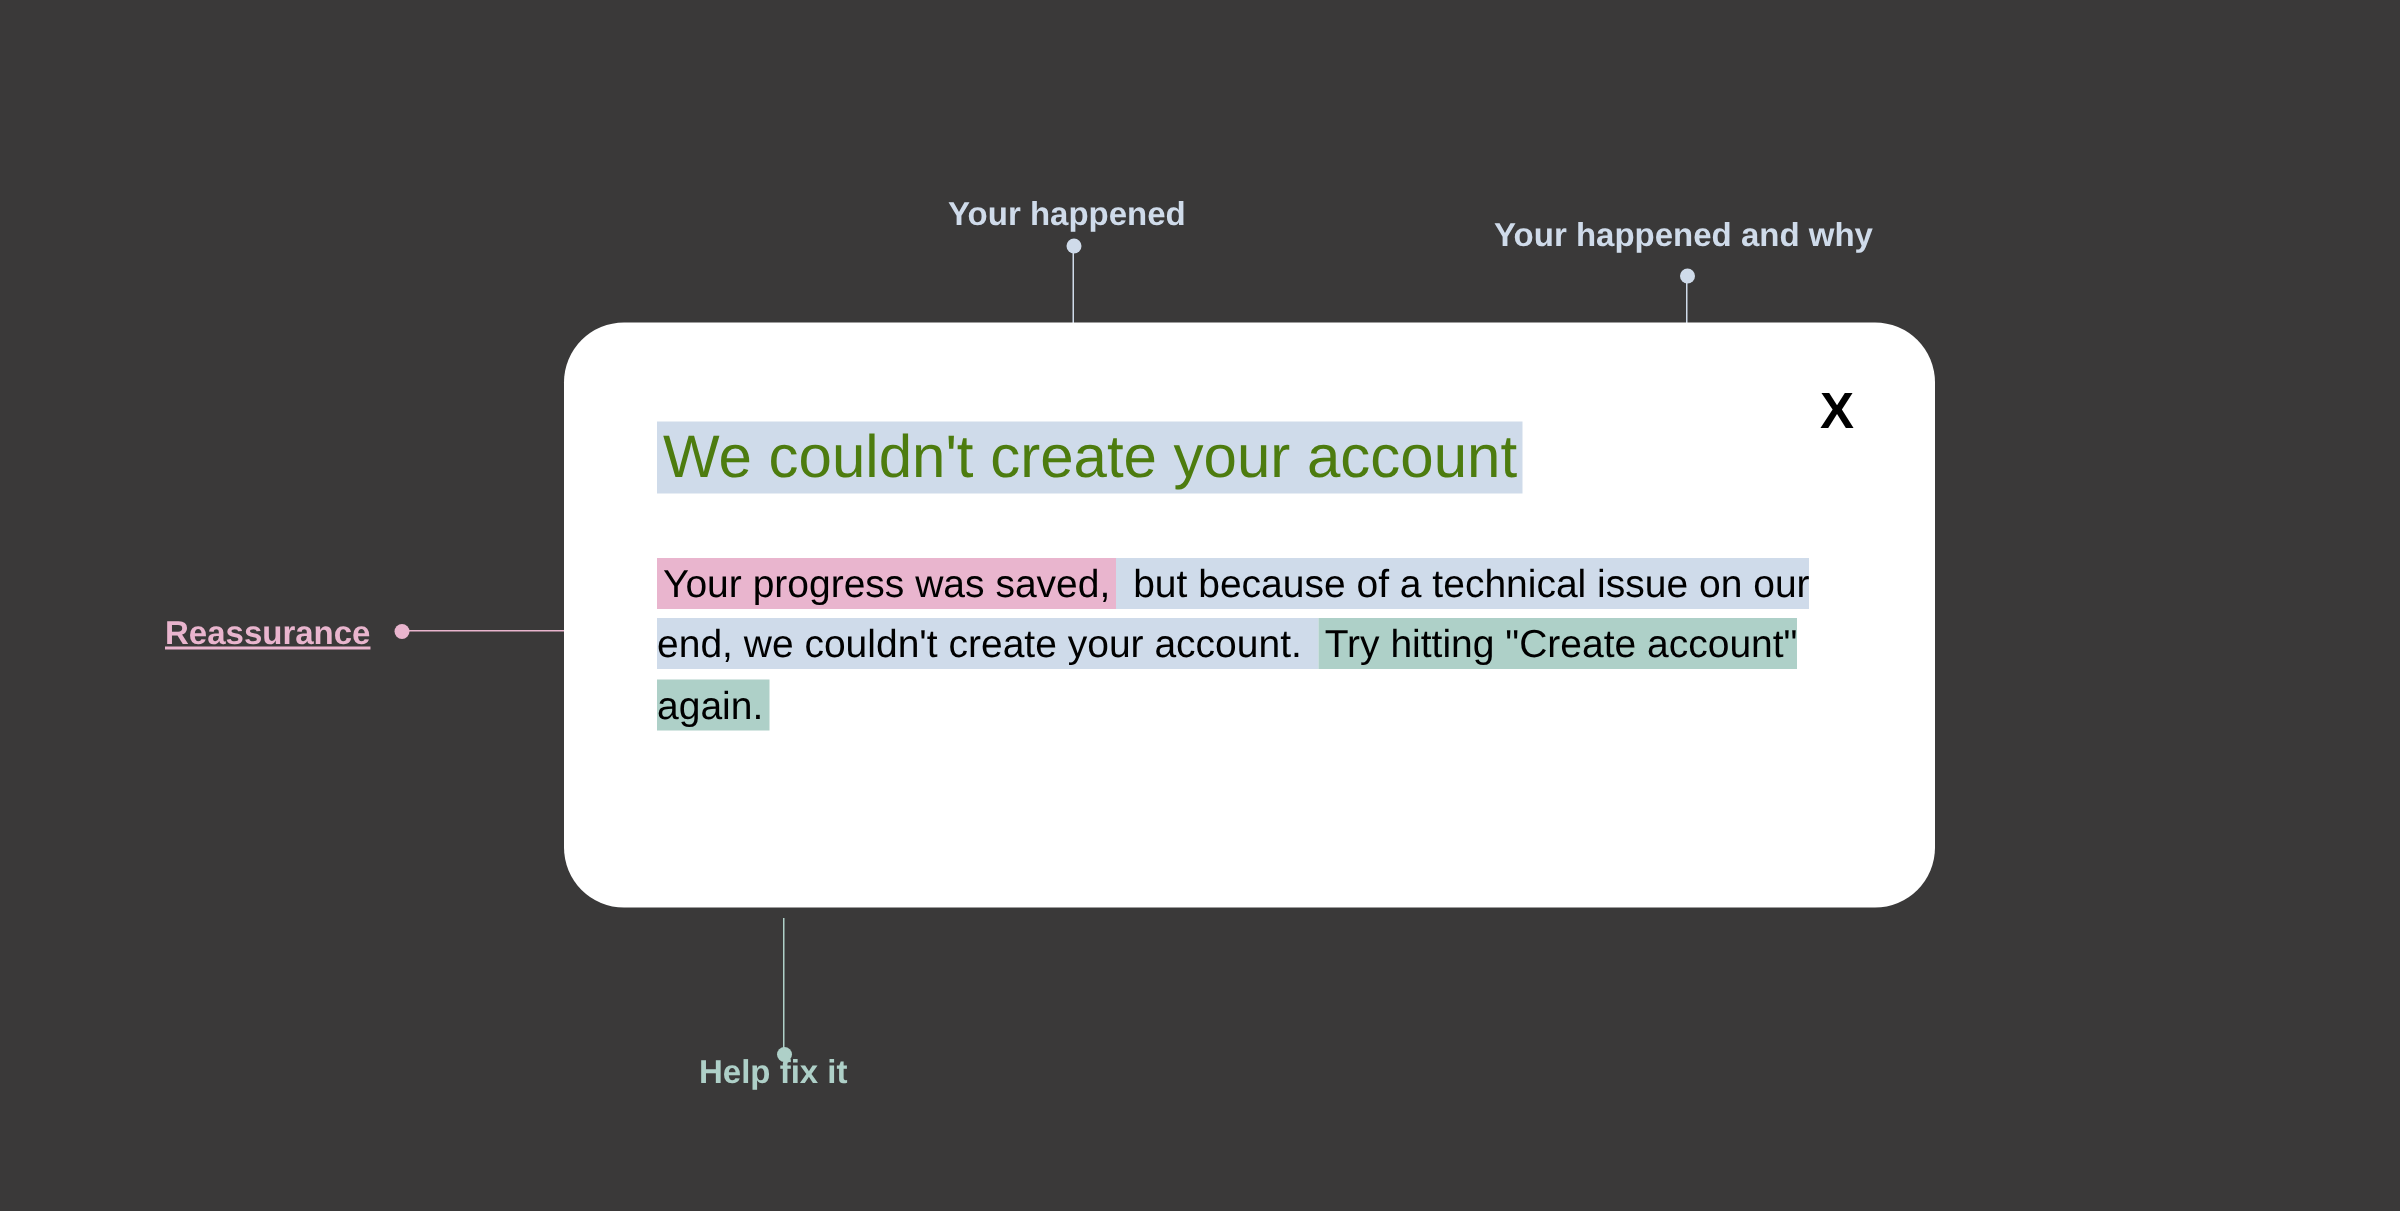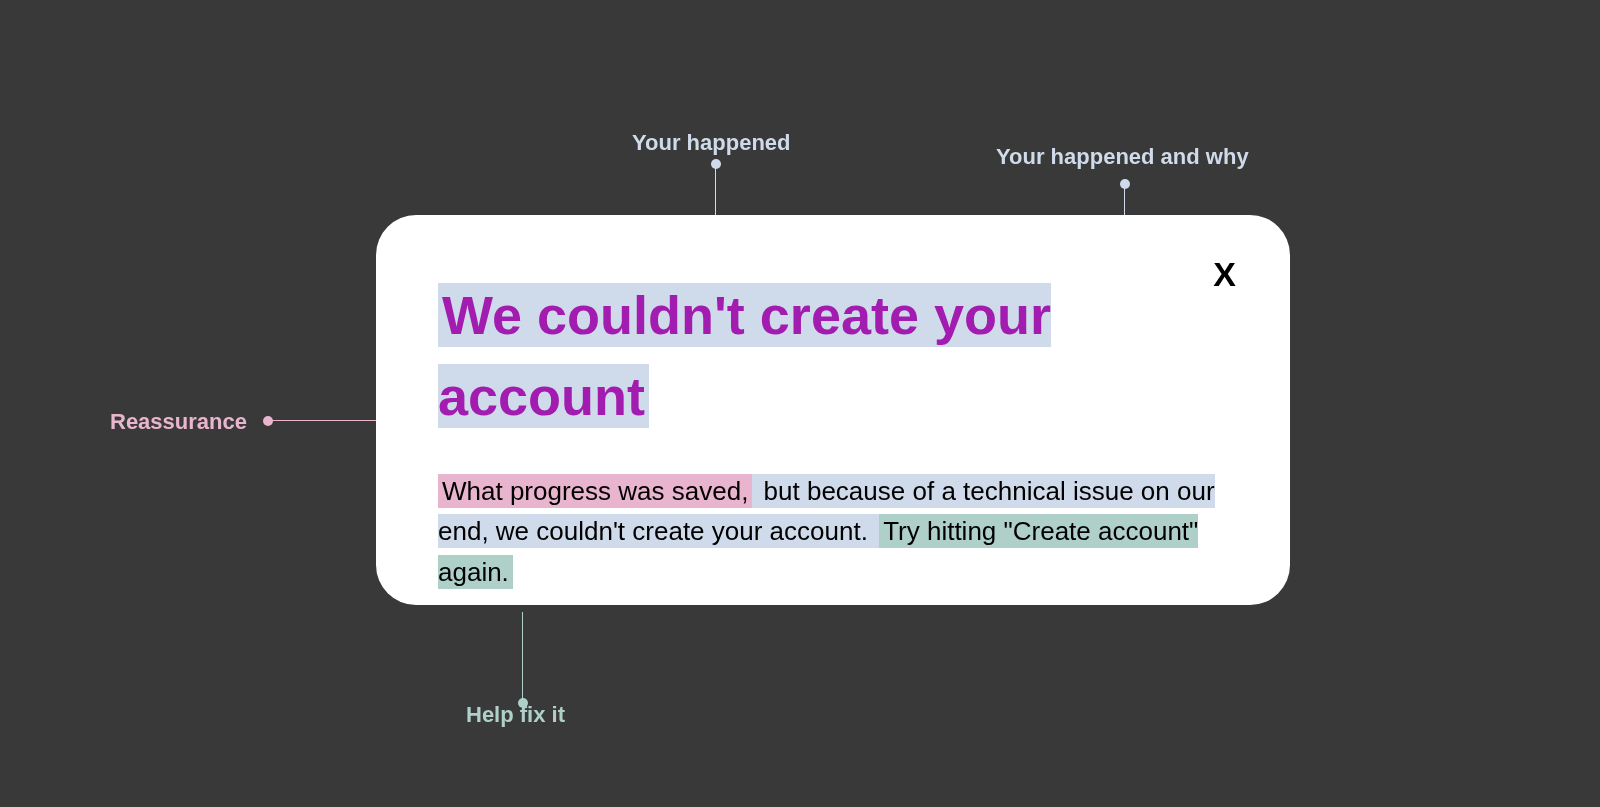--- a/index.html
+++ b/index.html
@@ -25,23 +25,23 @@
       position: absolute;
       top: 40px;
       right: 54px;
       font-size: 34px;
       font-weight: 900;
       font-family: Arial, sans-serif;
       color: #000;
       cursor: pointer;
     }
     .dialog-title {
-      font-size: 54px;
-      font-weight: 700;
-      color: #a21caf;
+      font-size: 40px;
+      font-weight: 400;
+      color: #4d7c0f;
       display: inline;
       line-height: 1.5;
     }
     .hl-blue { background: #cfdbea; padding: 2px 4px; }
     .hl-pink { background: #e9b5ce; padding: 2px 4px; }
     .hl-teal { background: #aed0c8; padding: 2px 4px; }
     .dialog-body {
       margin-top: 34px;
       font-size: 26px;
       color: #000;
@@ -59,21 +59,21 @@
     .anno-teal { color: #aed0c8; }
     .leader-line { position: absolute; background: currentColor; }
     .leader-dot {
       position: absolute;
       width: 10px; height: 10px;
       border-radius: 50%;
       background: currentColor;
     }
     #anno-what-happened { left: 632px; top: 130px; }
     #anno-what-why { left: 996px; top: 144px; }
-    #anno-reassurance { left: 110px; top: 409px; text-align: left; }
+    #anno-reassurance { left: 110px; top: 409px; text-align: left; text-decoration: underline; }
     #anno-help-fix { left: 466px; top: 702px; }
 
     
     #lead1-v { left: 715px; top: 166px; width: 1px; height: 78px; color: #cfdbea; }
     #lead1-d { left: 711px; top: 159px; color: #cfdbea; }
 
     
     #lead2-v { left: 1124px; top: 186px; width: 1px; height: 225px; color: #cfdbea; }
     #lead2-d { left: 1120px; top: 179px; color: #cfdbea; }
 
@@ -101,15 +101,15 @@
 <div id="lead3-d" class="leader-dot"></div>
 <div id="lead4-v" class="leader-line"></div>
 <div id="lead4-d" class="leader-dot"></div>
 
 <div class="dialog">
   <div class="close-btn">X</div>
   <div>
     <span class="dialog-title hl-blue">We couldn't create your account</span>
   </div>
   <div class="dialog-body">
-    <span class="hl-pink">What progress was saved,</span><span class="hl-blue"> but because of a technical issue on our end, we couldn't create your account. </span><span class="hl-teal"> Try hitting "Create account" again.</span>
+    <span class="hl-pink">Your progress was saved,</span><span class="hl-blue"> but because of a technical issue on our end, we couldn't create your account. </span><span class="hl-teal"> Try hitting "Create account" again.</span>
   </div>
 </div>
 
 </body></html>

